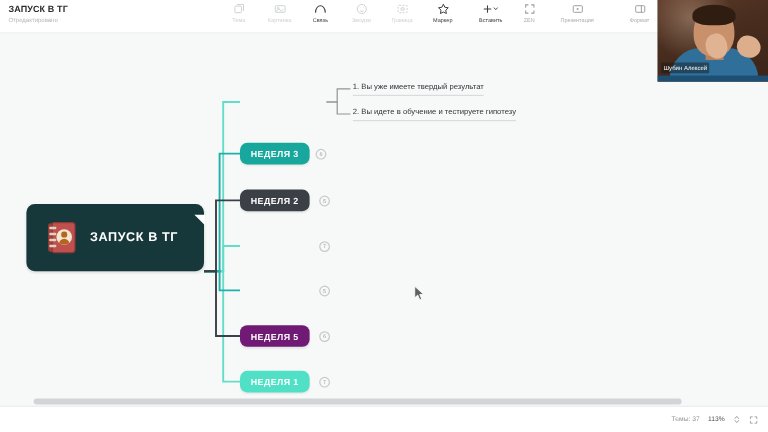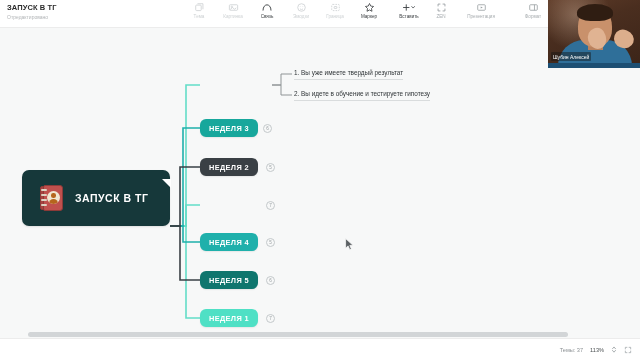--- a/index.html
+++ b/index.html
@@ -370,26 +370,23 @@
     </div>
     <div class="badge" style="left:263px; top:95.5px;">6</div>
 
     <div class="node pill" style="left:200px; top:130px; background:#3a4045;">
       <span class="txt">НЕДЕЛЯ 2</span>
     </div>
     <div class="badge" style="left:266px; top:134.5px;">5</div>
 
     <div class="badge" style="left:266px; top:172.5px;">7</div>
 
-    <div class="node pill" style="left:200px; top:205px; background:#1fb0ab;">
-      <span class="txt">НЕДЕЛЯ 4</span>
-    </div>
     <div class="badge" style="left:266px; top:209.5px;">5</div>
 
-    <div class="node pill" style="left:200px; top:243px; background:#0f766e;">
+    <div class="node pill" style="left:200px; top:243px; background:#701a75;">
       <span class="txt">НЕДЕЛЯ 5</span>
     </div>
     <div class="badge" style="left:266px; top:247.5px;">6</div>
 
     <div class="node pill" style="left:200px; top:281px; background:#4fe0c5;">
       <span class="txt">НЕДЕЛЯ 1</span>
     </div>
     <div class="badge" style="left:266px; top:285.5px;">7</div>
 
     <svg class="cursor" width="9" height="13" viewBox="0 0 9 13">

